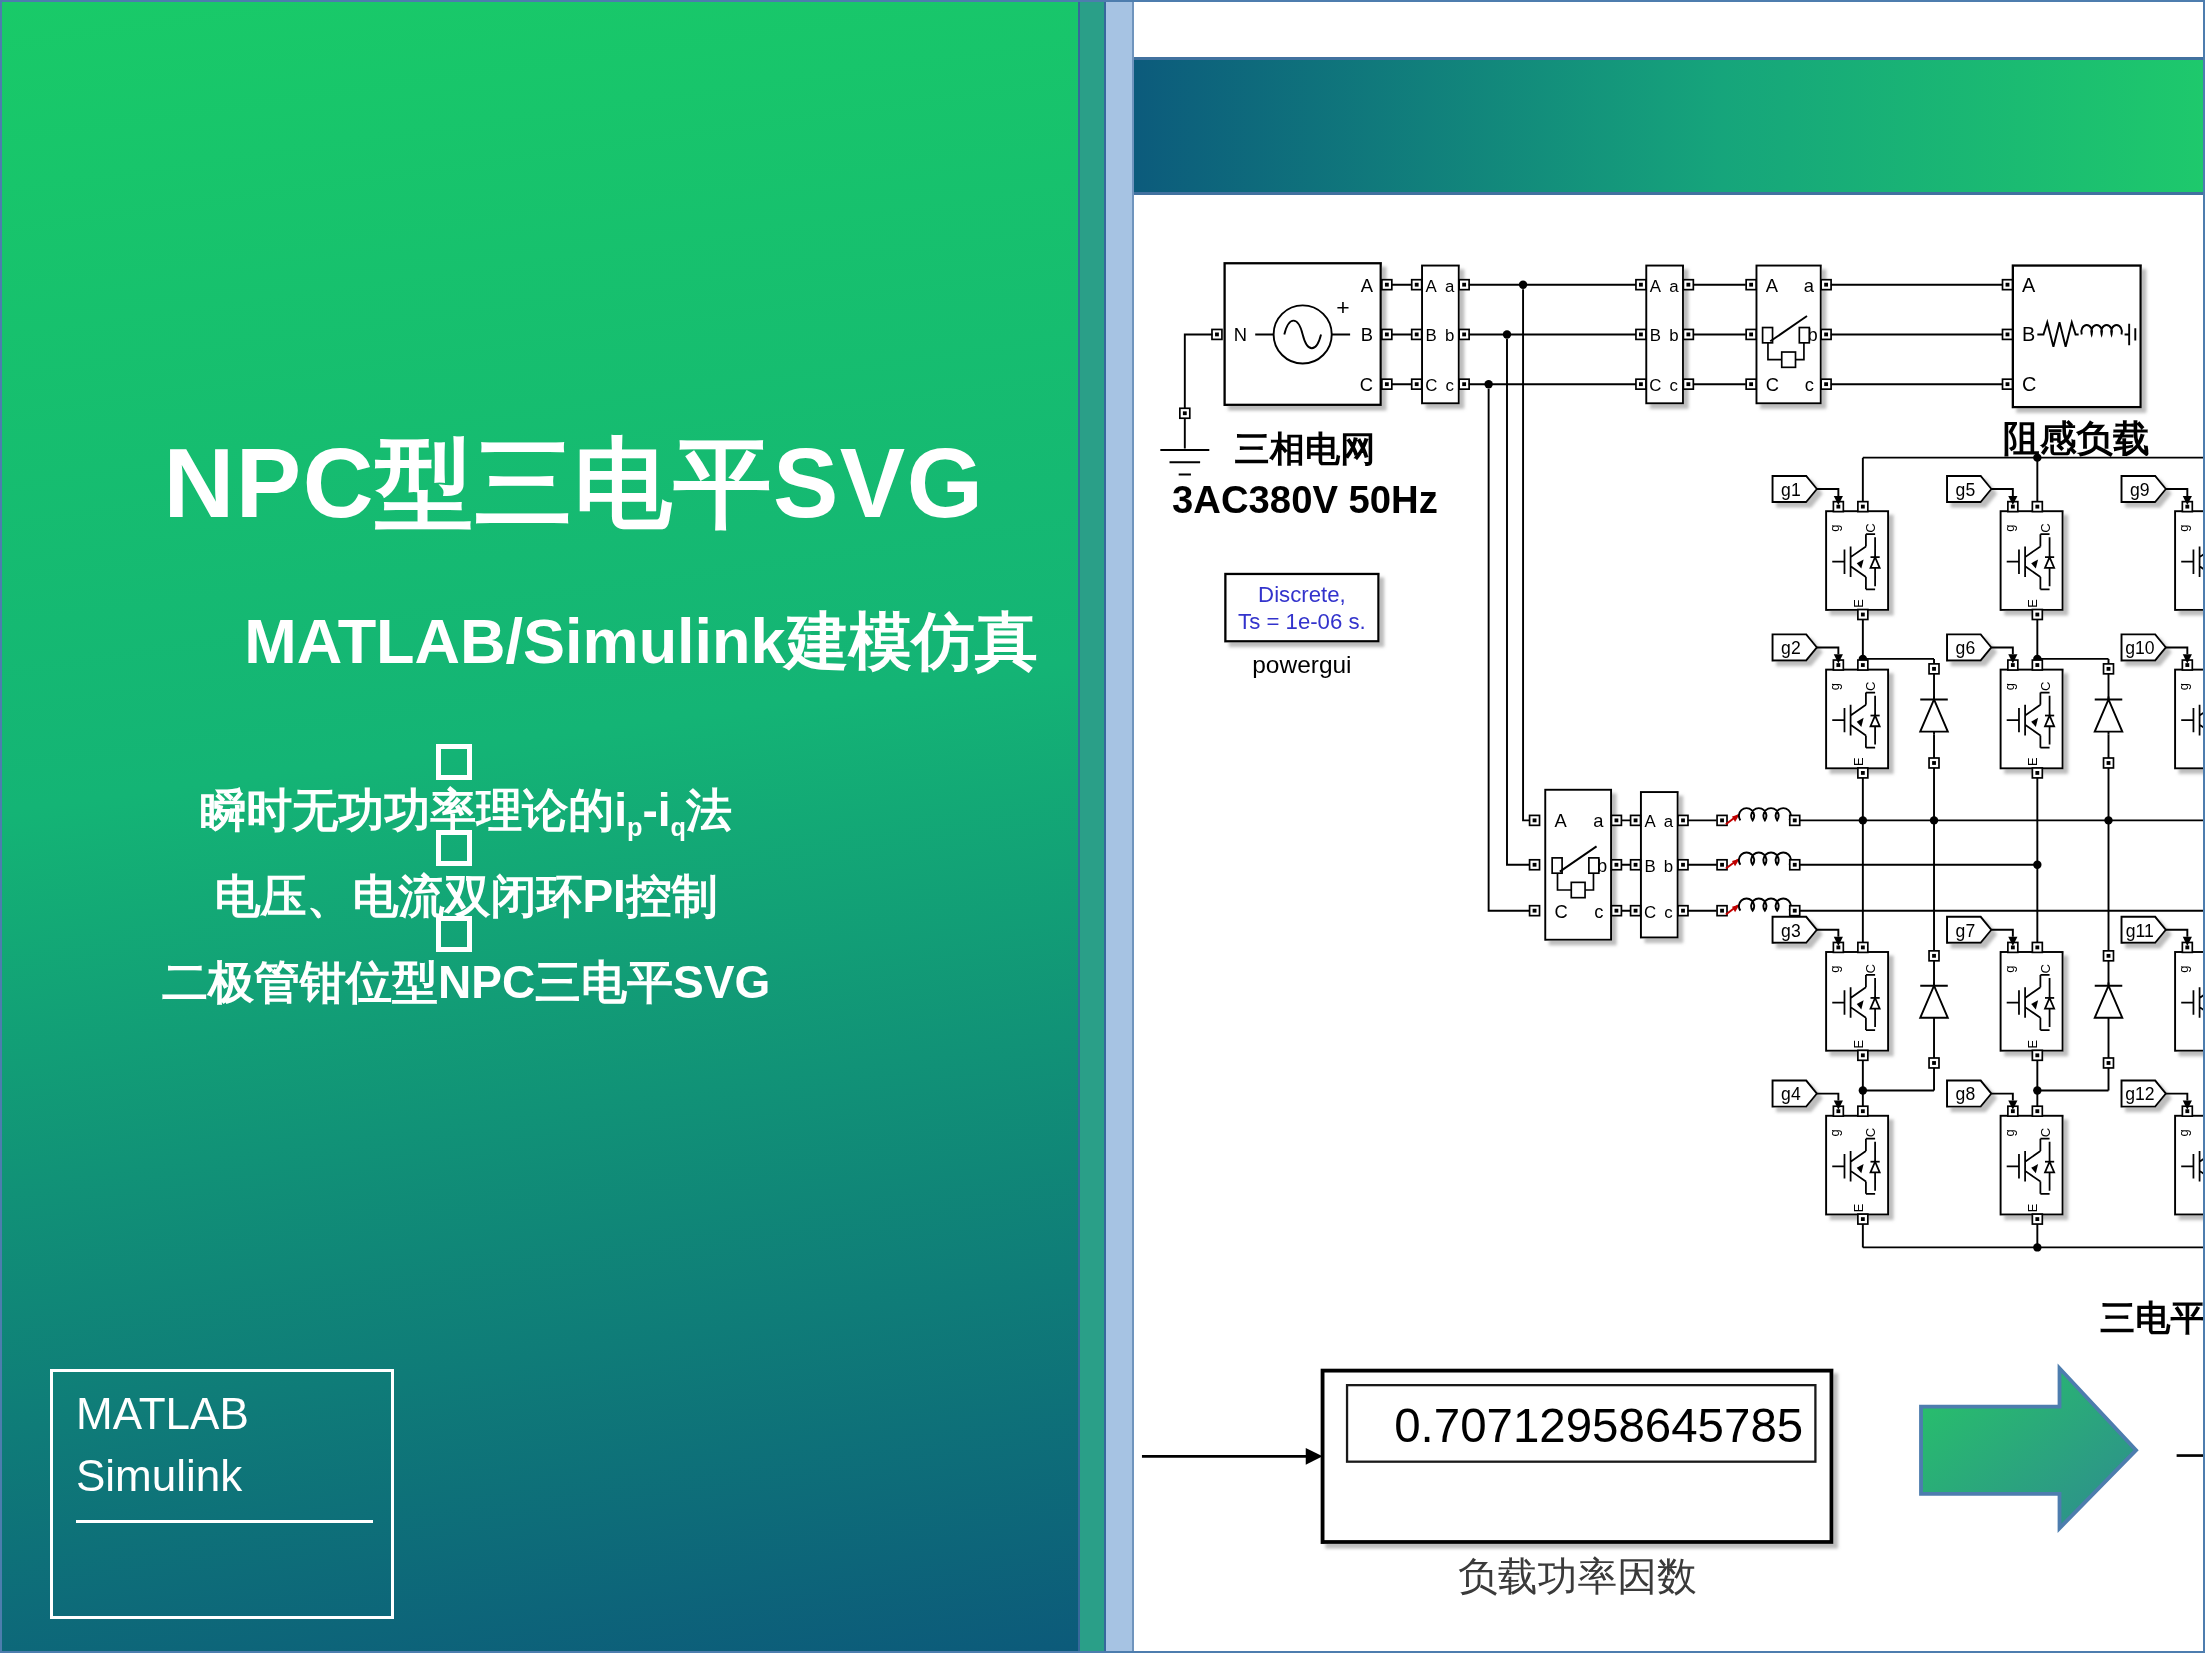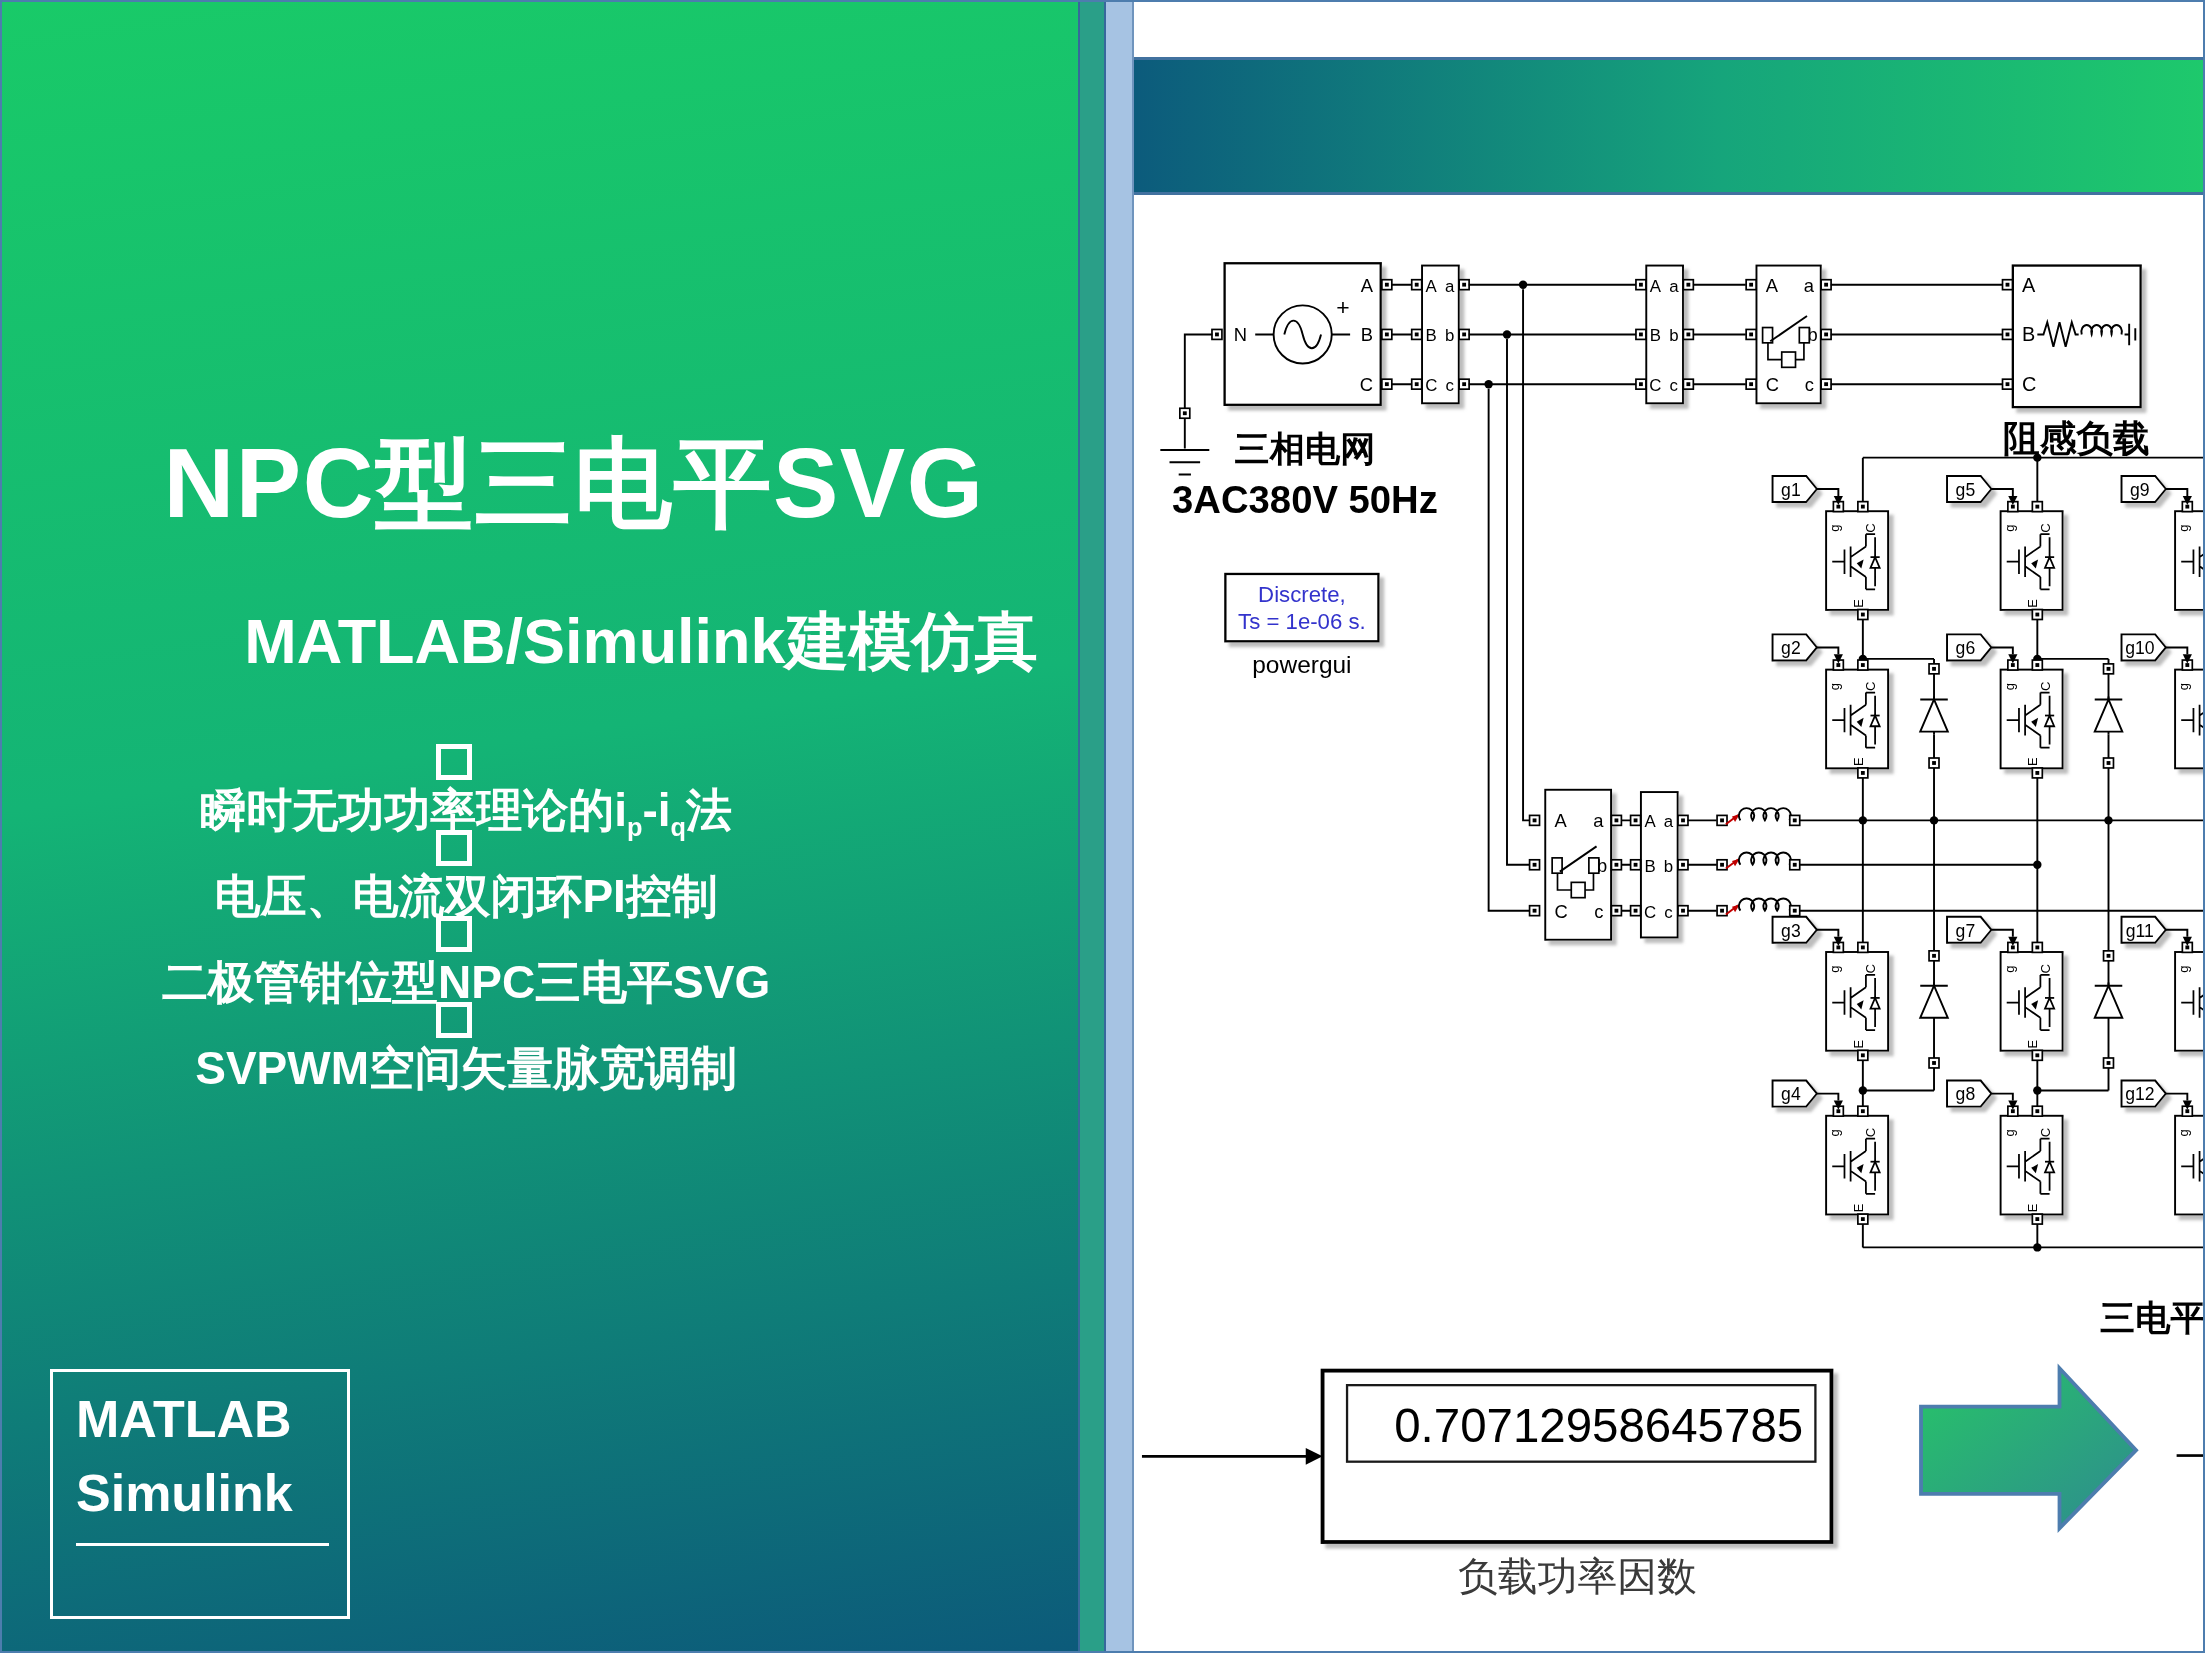--- a/index.html
+++ b/index.html
@@ -10,23 +10,23 @@
   .left-panel{position:absolute;left:0;top:0;width:1078px;height:1653px;
      background:linear-gradient(172deg,#19ca68 0%,#14b475 45%,#0c5a7a 100%);color:#fff;}
   .lp-title{position:absolute;left:0;top:419px;width:1148px;text-align:center;
      font-size:98px;font-weight:700;letter-spacing:1.5px;}
   .lp-subtitle{position:absolute;left:0;top:599px;width:1282px;text-align:center;
      font-size:63px;font-weight:700;}
   .bullets{position:absolute;left:162px;top:744px;}
   .bullet-row{display:flex;align-items:center;height:86px;font-size:46px;font-weight:700;white-space:nowrap;flex-direction:column;}
   .bullet-sq{width:26px;height:26px;border:5.4px solid #fff;margin-right:24.5px;flex:none;}
   .bullet-text sub{font-size:0.55em;}
-  .logo-box{position:absolute;left:50px;top:1369px;width:300px;height:250px;
+  .logo-box{position:absolute;left:50px;top:1369px;width:344px;height:250px;
      border:3.8px solid #fff;box-sizing:border-box;padding:10.7px 18.4px 0 23px;
-     font-size:52px;font-weight:700;line-height:1.42;}
+     font-size:44px;font-weight:400;line-height:1.42;}
   .logo-rule{border-top:3.1px solid #fff;margin-top:12.2px;width:100%;}
   
   .strip{position:absolute;top:0;height:1653px;box-sizing:border-box;}
   .strip-teal{left:1078px;width:28px;background:#2a9f88;
      border-left:2.3px solid #37689b;border-right:2.3px solid #37689b;}
   .strip-blue{left:1106px;width:27.6px;background:#a6c3e3;border-right:2.3px solid #6f94bd;}
   
   .right-panel{position:absolute;left:1134px;top:0;width:1072px;height:1653px;background:#fff;}
   .top-bar{position:absolute;left:0;top:57px;width:1072px;height:138px;box-sizing:border-box;
      background:linear-gradient(90deg,#0c5b7c 0%,#16a57b 55%,#1ec96c 100%);
@@ -44,24 +44,20 @@
       <span class="bullet-sq"></span>
       <span class="bullet-text"><span>瞬时无功功率理论的i</span><sub>p</sub><span>-i</span><sub>q</sub><span>法</span></span>
     </div>
     <div class="bullet-row">
       <span class="bullet-sq"></span>
       <span class="bullet-text">电压、电流双闭环PI控制</span>
     </div>
     <div class="bullet-row">
       <span class="bullet-sq"></span>
       <span class="bullet-text">二极管钳位型NPC三电平SVG</span>
-    </div>
-    <div class="bullet-row">
-      <span class="bullet-sq"></span>
-      <span class="bullet-text">SVPWM空间矢量脉宽调制</span>
     </div>
   </div>
   <div class="logo-box">
     <div>MATLAB</div>
     <div>Simulink</div>
     <div class="logo-rule"></div>
   </div>
 </div>
 
 <div class="strip strip-teal"></div>

